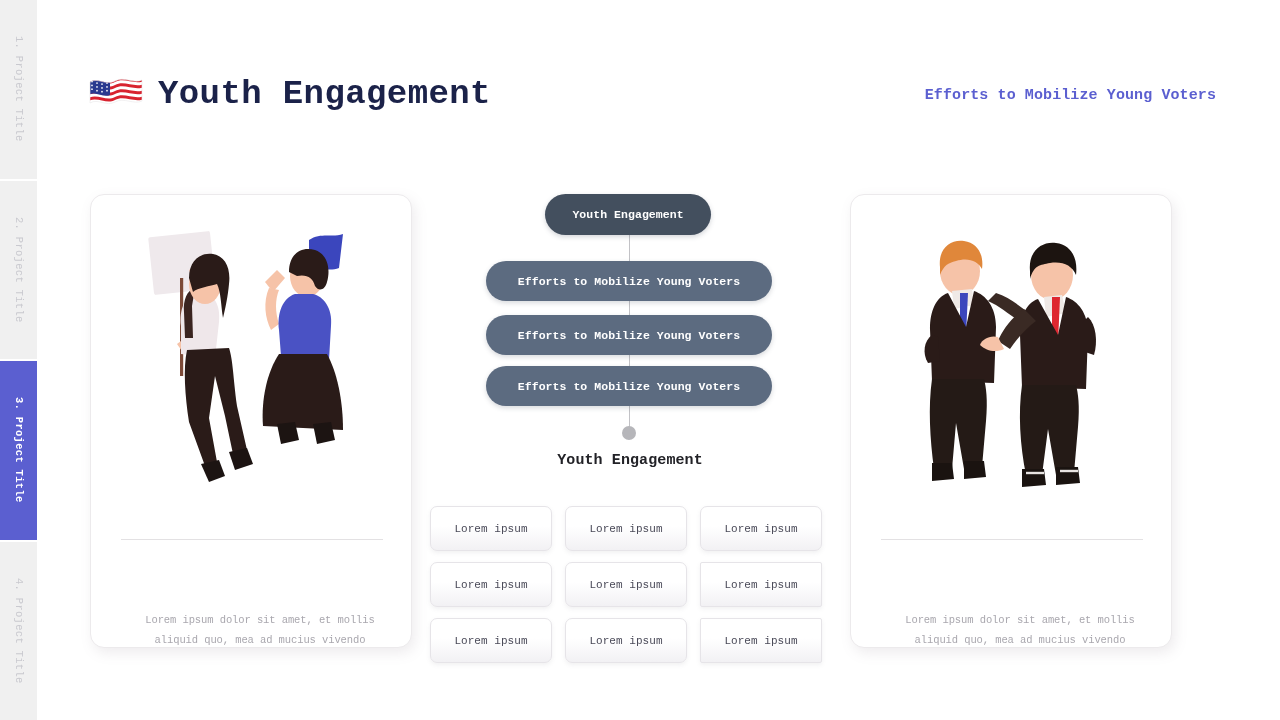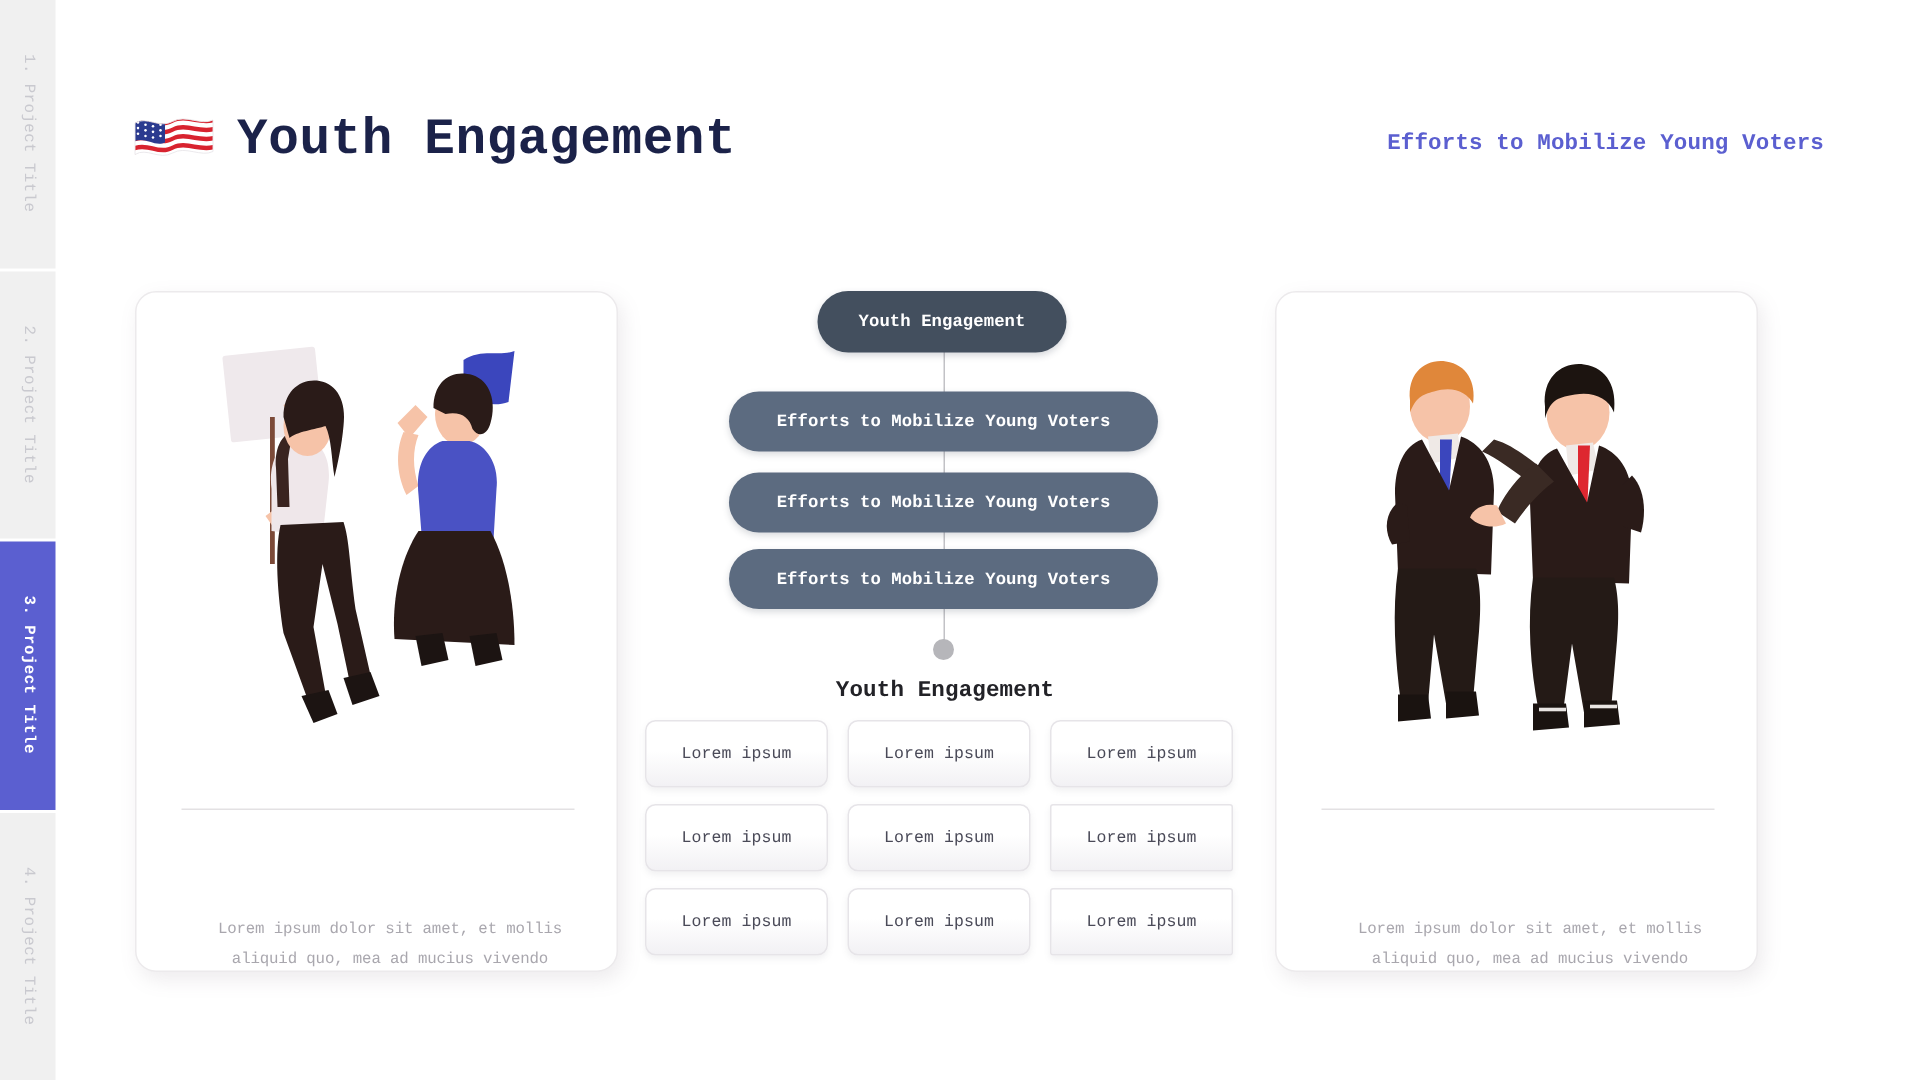--- a/index.html
+++ b/index.html
@@ -196,21 +196,21 @@
     width: 400px;
     text-align: center;
     font-size: 15px;
     font-weight: 700;
     color: #222227;
     letter-spacing: 0.1px;
   }
 
   #grid {
     position: absolute;
-    left: 0; top: 286px;
+    left: 0; top: 312px;
     width: 400px;
     display: grid;
     grid-template-columns: repeat(3, 122px);
     grid-template-rows: repeat(3, 45px);
     column-gap: 13px;
     row-gap: 11px;
   }
   .grid-card {
     display: flex;
     align-items: center;

